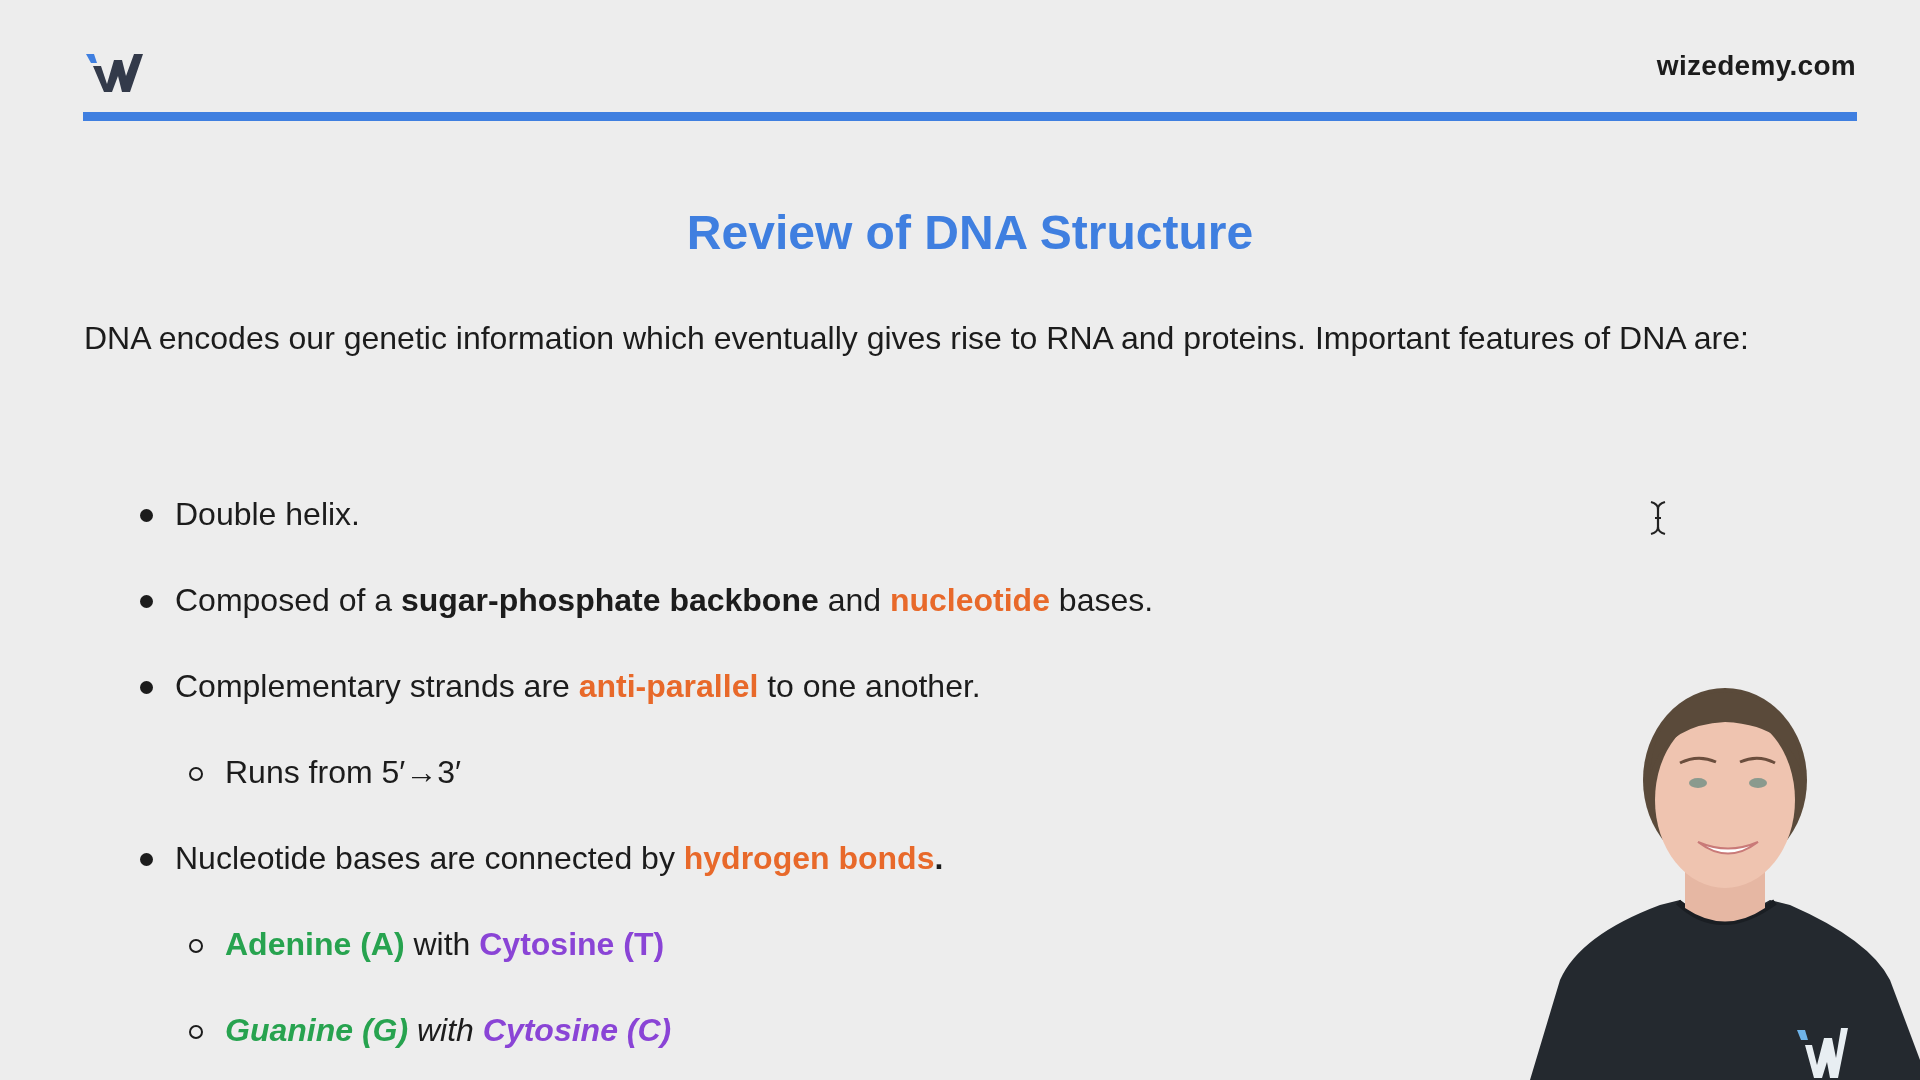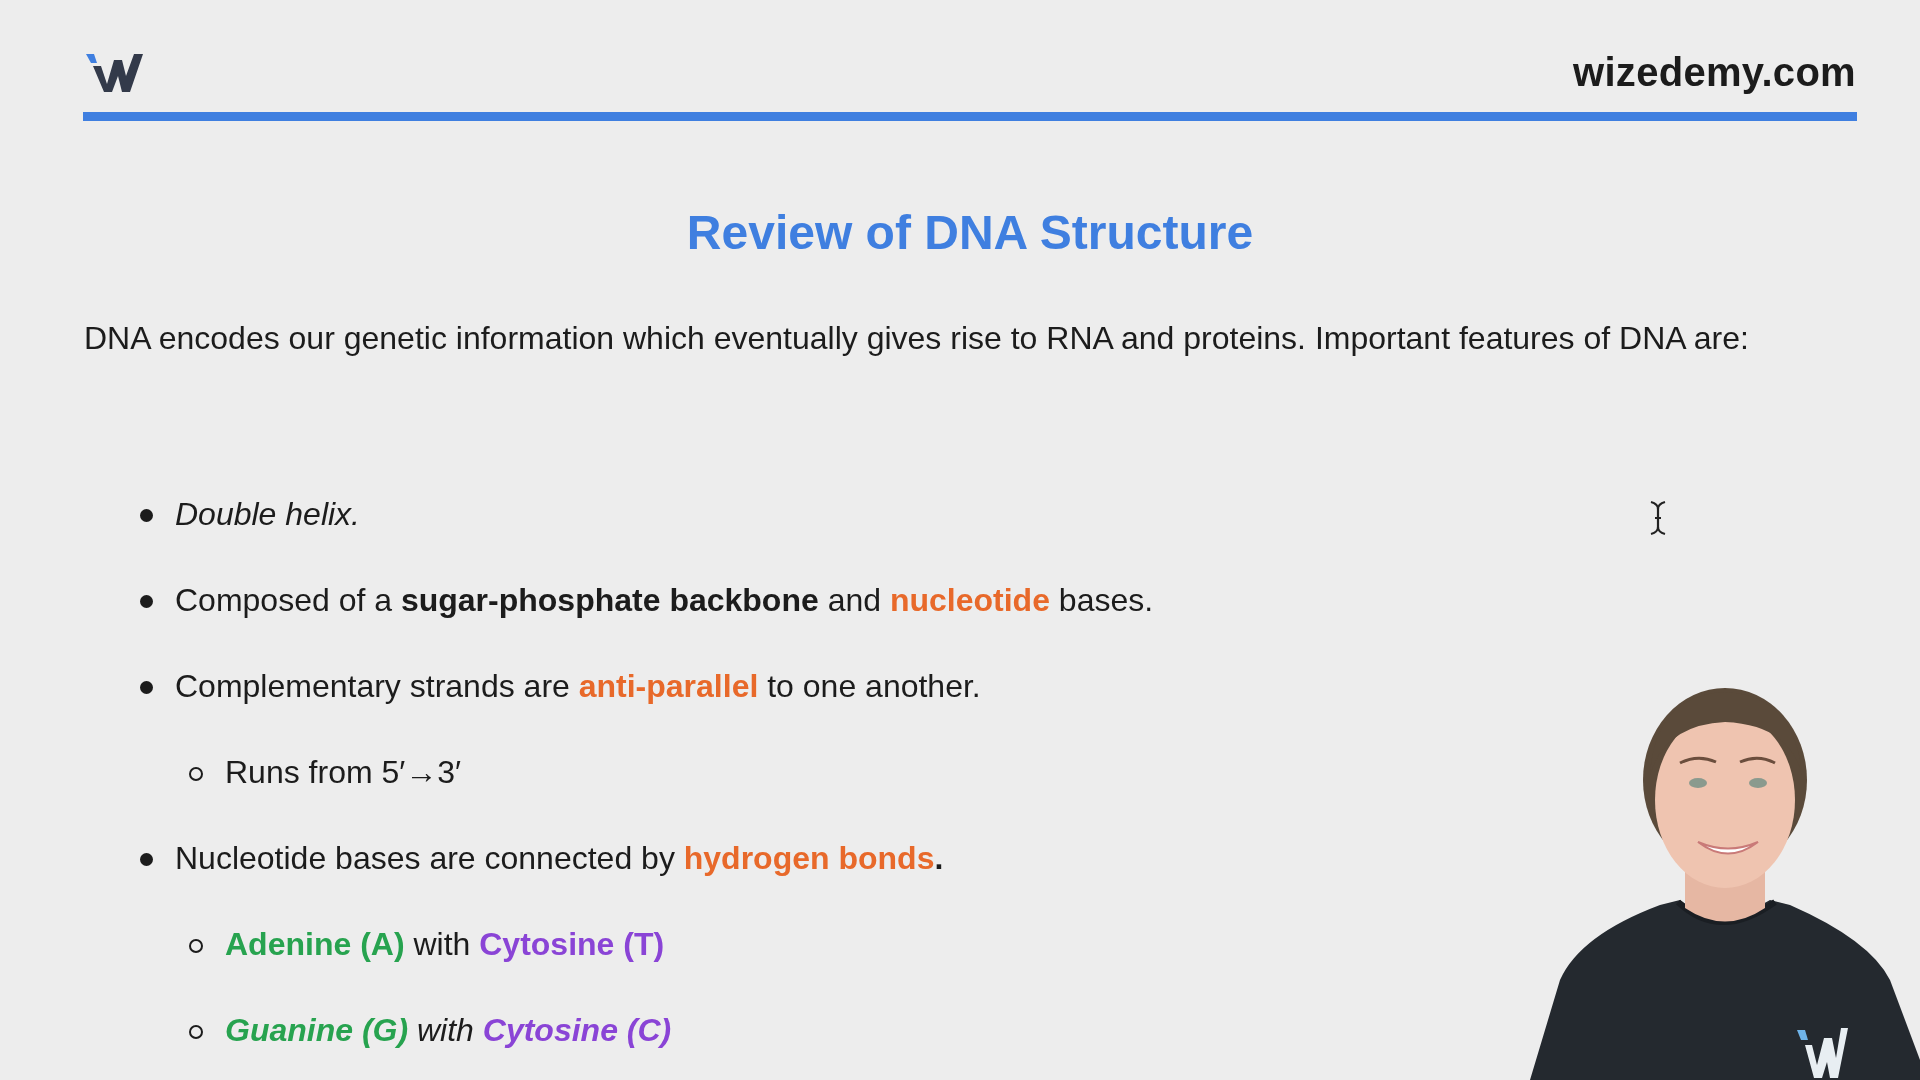--- a/index.html
+++ b/index.html
@@ -22,21 +22,21 @@
       position: absolute;
       left: 84px;
       top: 52px;
       width: 62px;
       height: 42px;
     }
     .site-name {
       position: absolute;
       right: 64px;
       top: 50px;
-      font-size: 40px;
+      font-size: 28px;
       font-weight: 700;
       color: #1c1c1c;
       letter-spacing: 0.3px;
     }
     .header-bar {
       position: absolute;
       left: 83px;
       top: 112px;
       width: 1774px;
       height: 9px;
@@ -116,21 +116,21 @@
   <div class="site-name">wizedemy.com</div>
 
   <div class="header-bar"></div>
 
   <div class="title">Review of DNA Structure</div>
 
   <div class="intro">DNA encodes our genetic information which eventually gives rise to RNA and proteins. Important features of DNA are:</div>
 
   <div class="list">
 
-    <div class="item lvl1" style="top:494px;font-style:italic;">
+    <div class="item lvl1" style="top:494px;">
       <span class="bullet"></span>
       <span>Double helix.</span>
     </div>
 
     <div class="item lvl1" style="top:580px;">
       <span class="bullet"></span>
       <span>Composed of a </span><span class="b">sugar-phosphate backbone</span><span> and </span><span class="orange">nucleotide</span><span> bases.</span>
     </div>
 
     <div class="item lvl1" style="top:666px;">

